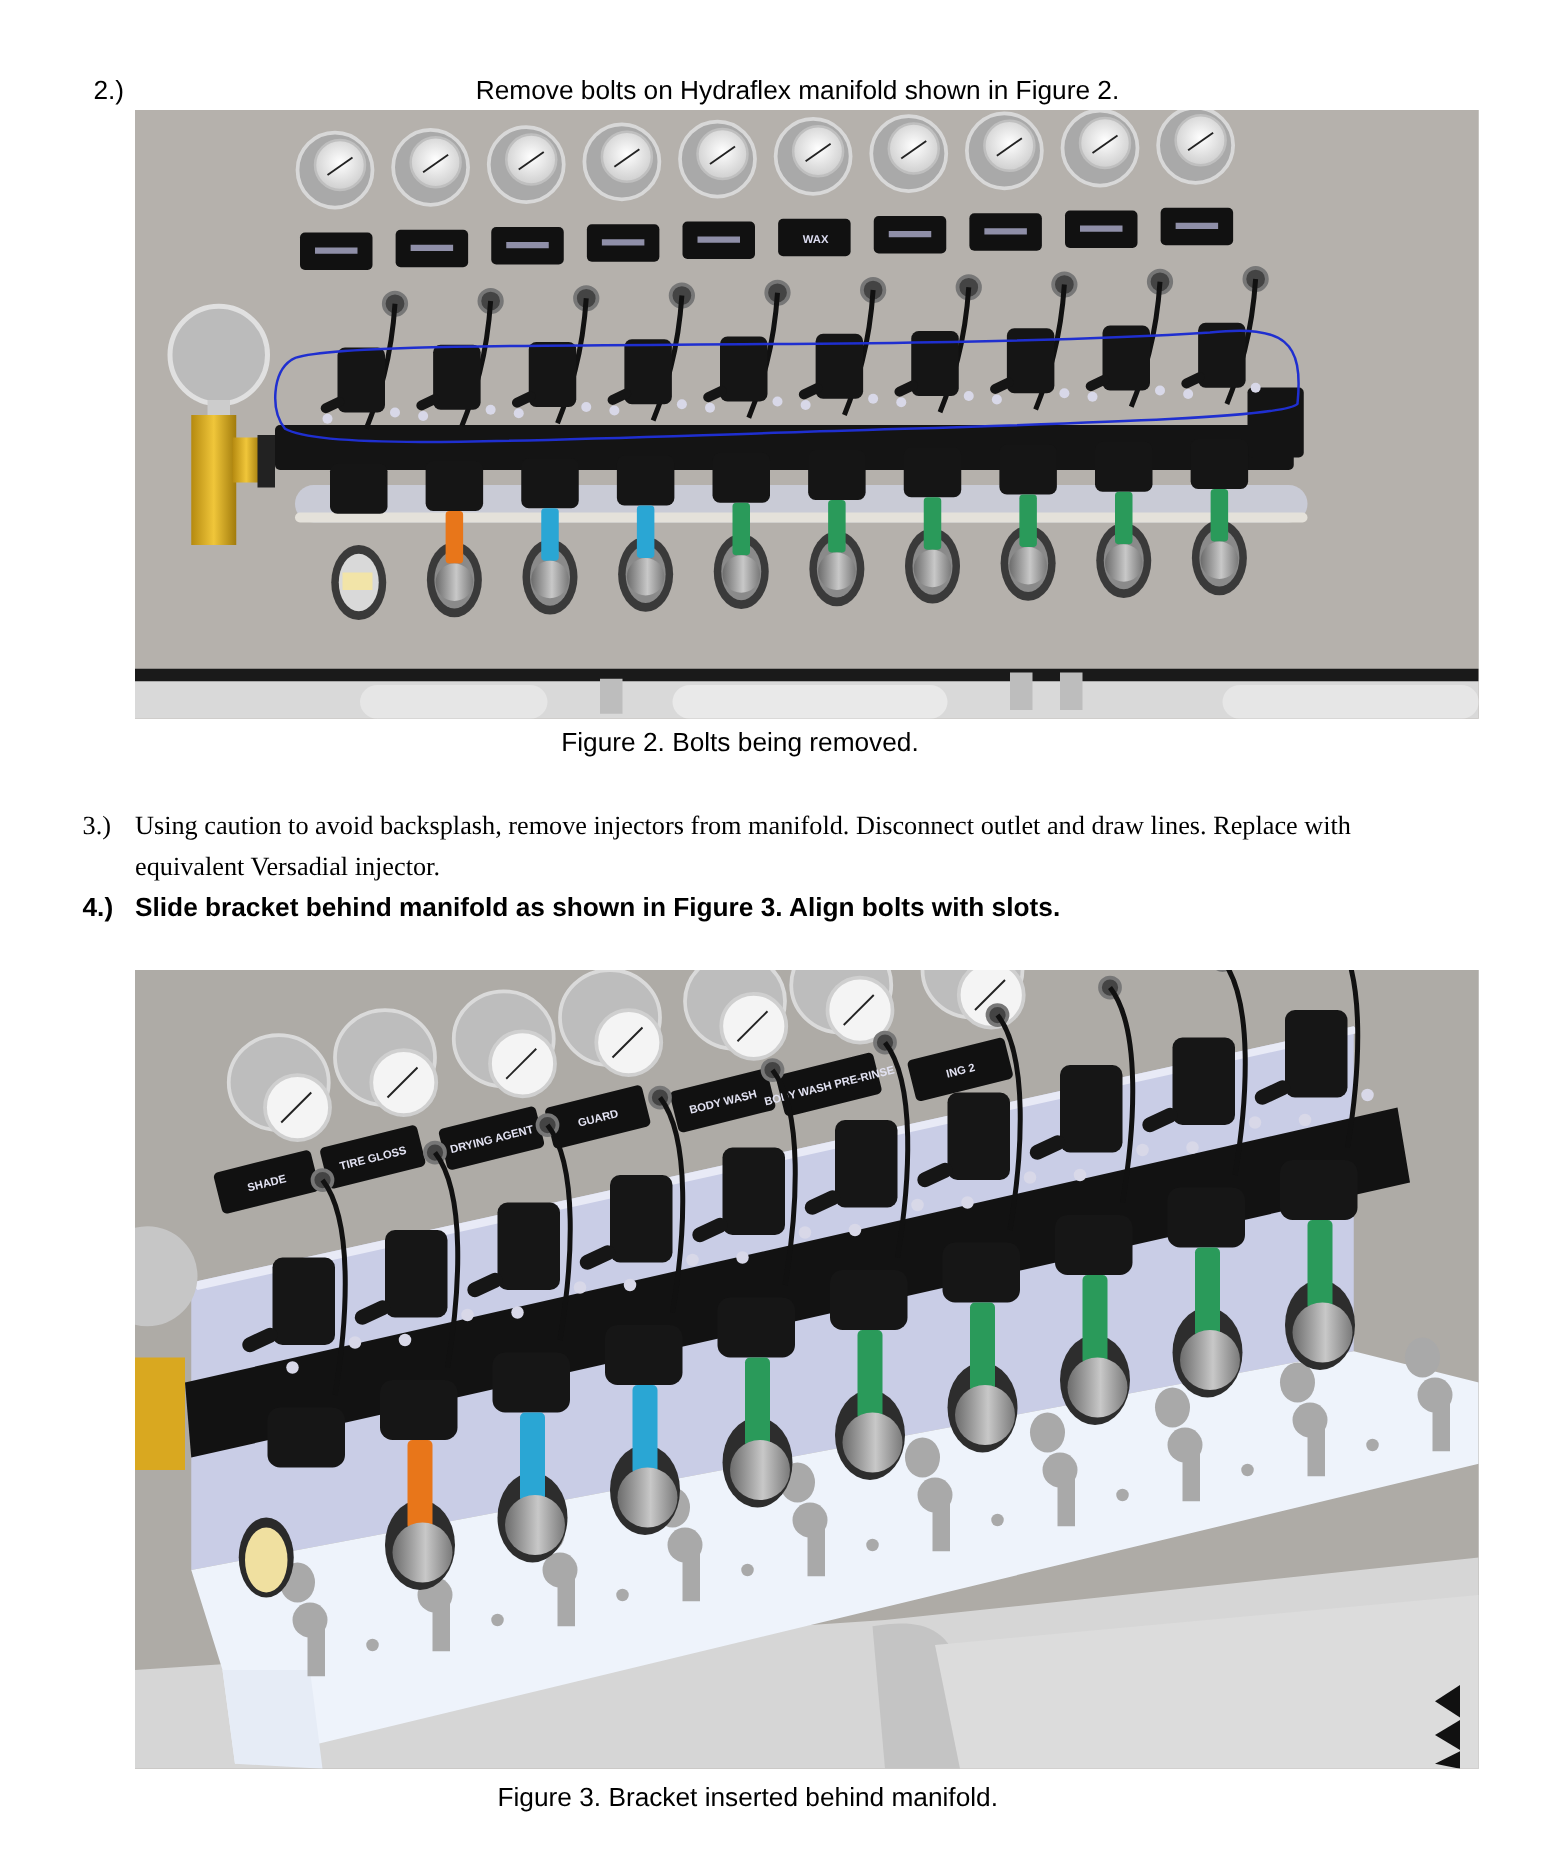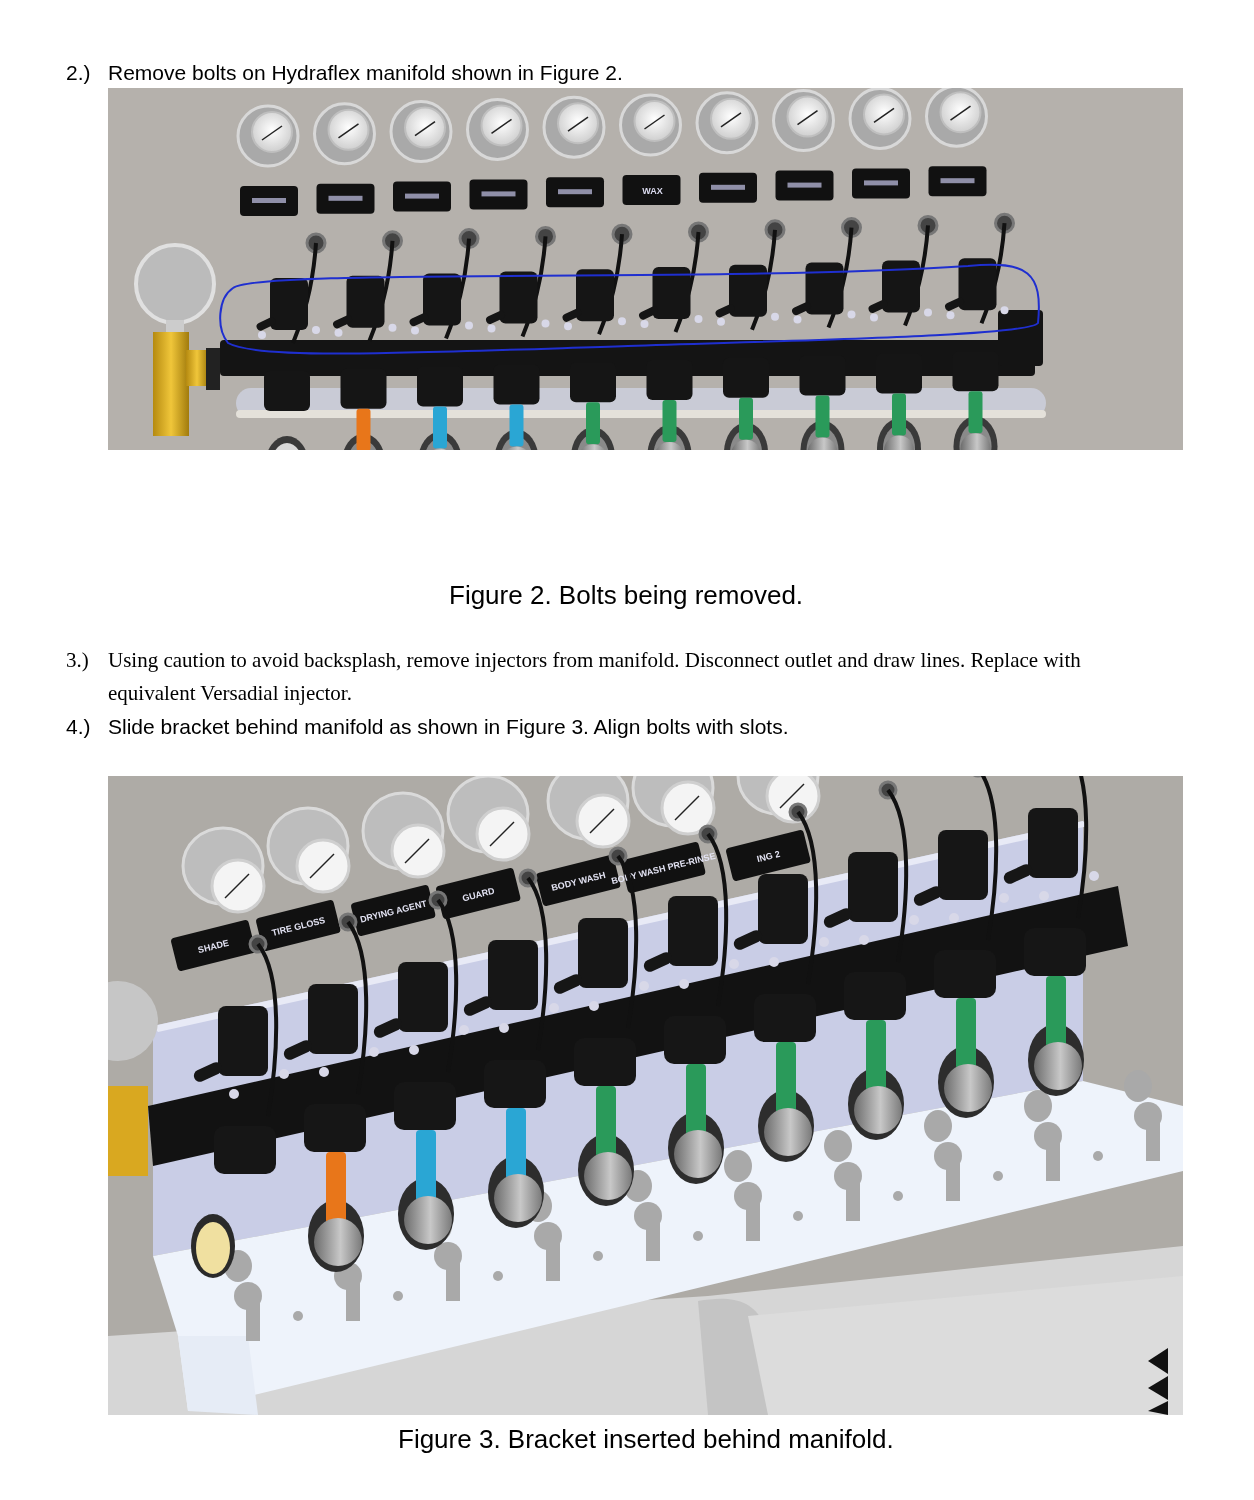--- a/index.html
+++ b/index.html
@@ -1,30 +1,30 @@
 <!DOCTYPE html>
 <html><head>
   <meta charset="utf-8">
   <style>
     html, body { margin: 0; padding: 0; background: #ffffff; }
     body { width: 1254px; height: 1500px; position: relative; overflow: hidden;
            font-family: "Liberation Sans", "DejaVu Sans", sans-serif; color: #000; }
     .step { position: absolute; left: 66px; font-size: 21px; line-height: 33px; }
     .step .num { display: inline-block; width: 42px; }
     .step .txt { display: inline-block; vertical-align: top; width: 1060px; }
-    .caption { position: absolute; font-size: 26px; line-height: 26px; }
+    .caption { position: absolute; font-size: 21px; line-height: 26px; }
     .figure { position: absolute; left: 108px; width: 1075px; overflow: hidden; }
-    #fig2 { top: 88px; height: 362px; background: #b5b1ac; }
+    #fig2 { top: 88px; height: 487px; background: #b5b1ac; }
     #fig3 { top: 776px; height: 639px; background: #aeaba6; }
     svg { display: block; }
   </style>
 </head>
 <body>
 
-<div class="step" style="top:56px;">
+<div class="step" style="top:56px;text-align:center;">
   <span class="num">2.)</span><span class="txt">Remove bolts on Hydraflex manifold shown in Figure 2.</span>
 </div>
 
 <div class="figure" id="fig2">
   <svg width="1075" height="487" viewBox="0 0 1075 487">
     <defs>
       <radialGradient id="gface" cx="50%" cy="45%" r="55%">
         <stop offset="0" stop-color="#ffffff"></stop>
           <stop offset="1" stop-color="#cfcfcf"></stop>
       </radialGradient>
@@ -245,21 +245,21 @@
 
     <path d="M125,200 C150,180 600,195 860,178 C920,172 935,185 930,235 C920,248 700,252 520,258 C300,265 150,272 120,255 C108,240 110,210 125,200 Z" fill="none" stroke="#1f2fd0" stroke-width="2"></path>
   </svg>
 </div>
 
 <div class="caption" style="left:449px; top:582px;">Figure 2. Bolts being removed.</div>
 
 <div class="step" style="top:644px;font-family:Liberation Serif, serif;">
   <span class="num">3.)</span><span class="txt" style="width:1000px;">Using caution to avoid backsplash, remove injectors from manifold. Disconnect outlet and draw lines. Replace with equivalent Versadial injector.</span>
 </div>
-<div class="step" style="top:710px;">
+<div class="step" style="top:710px;font-weight:bold;">
   <span class="num">4.)</span><span class="txt">Slide bracket behind manifold as shown in Figure 3. Align bolts with slots.</span>
 </div>
 
 <div class="figure" id="fig3">
   <svg width="1075" height="639" viewBox="0 0 1075 639">
 
     <path d="M0,560 L600,520 L1075,470 L1075,639 L0,639 Z" fill="#d6d6d6"></path>
     <path d="M590,525 C620,520 650,520 660,560 L660,639 L600,639 Z" fill="#c4c4c4"></path>
     <path d="M640,540 L1075,500 L1075,639 L660,639 Z" fill="#dcdcdc"></path>
 

